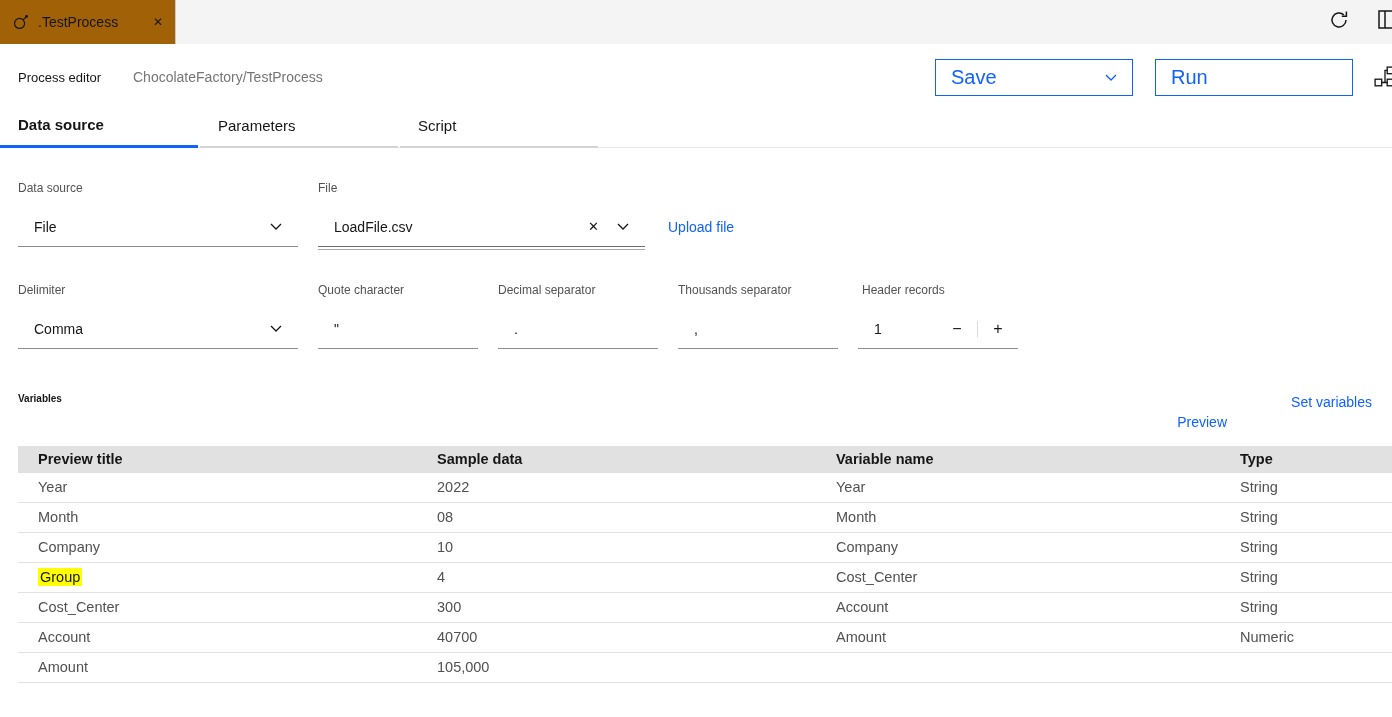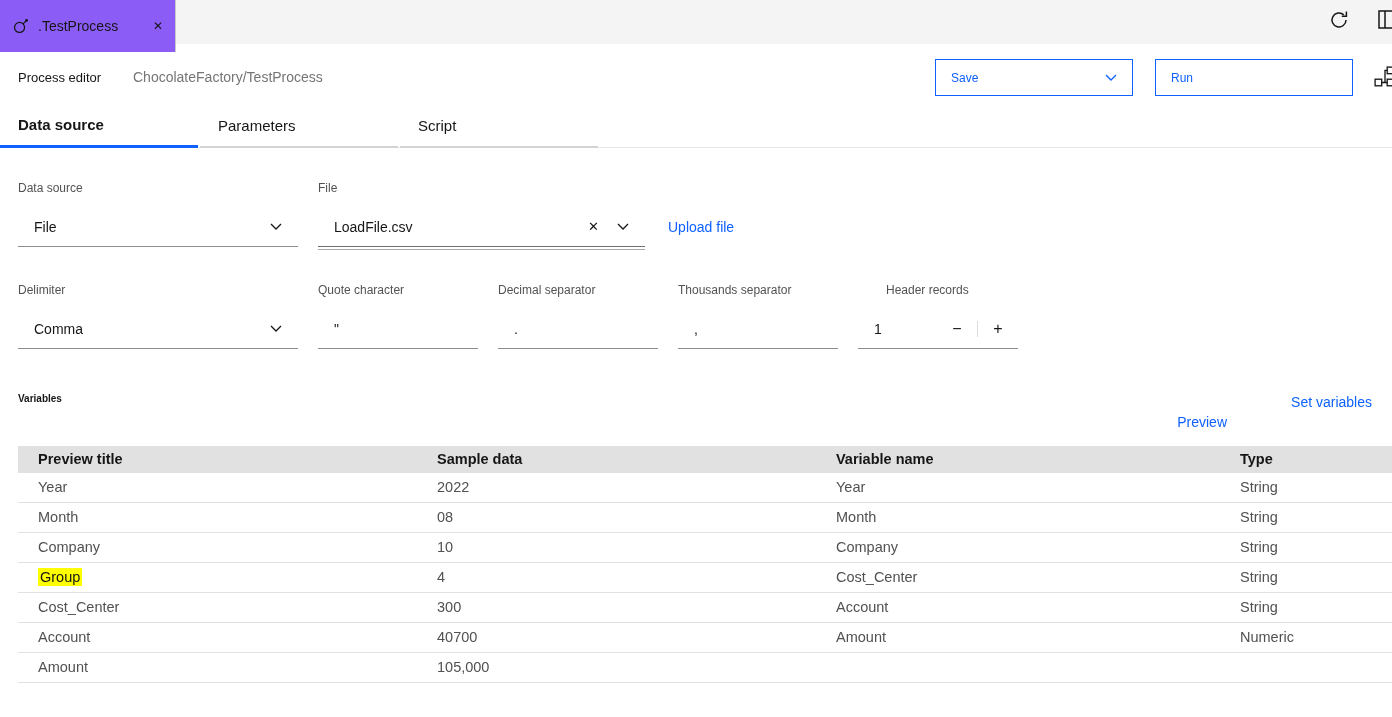--- a/index.html
+++ b/index.html
@@ -2,31 +2,31 @@
 <html><head>
 <meta charset="utf-8">
 <style>
   * { box-sizing: border-box; }
   html,body { margin:0; padding:0; }
   body { font-family: "Liberation Sans", sans-serif; color:#161616; background:#fff; }
   .screen { position:relative; width:1392px; height:717px; background:#fff; overflow:hidden; }
 
   
   .tabbar { position:absolute; top:0; left:0; width:100%; height:44px; background:#f4f4f4; }
-  .tab { position:absolute; left:0; top:0; height:52px; width:176px; background:#8b5cf6;
+  .tab { position:absolute; left:0; top:0; height:44px; width:176px; background:#a16207;
          border-right:1px solid #c9c9c9; display:flex; align-items:center; gap:9px; padding:0 12px; cursor:pointer; }
   .tab-title { font-size:14px; color:#161616; white-space:nowrap; }
   .tab-close { margin-left:auto; font-size:12px; color:#161616; cursor:pointer; }
   .icon-btn { position:absolute; cursor:pointer; }
 
   
   .pe-label { position:absolute; left:18px; top:70px; font-size:13px; color:#161616; }
   .breadcrumb { position:absolute; left:133px; top:69px; font-size:14px; color:#757575; }
   .btn { position:absolute; top:59px; height:37px; background:#fff; border:1px solid #0f62fe; color:#0f62fe;
-         font-size:12px; font-family:inherit; display:flex; align-items:center; padding:0 15px; cursor:pointer; }
+         font-size:20px; font-family:inherit; display:flex; align-items:center; padding:0 15px; cursor:pointer; }
   .btn-save { left:935px; width:198px; justify-content:space-between; }
   .btn-run  { left:1155px; width:198px; justify-content:flex-start; }
 
   
   .tabs { position:absolute; top:104px; left:0; height:44px; width:100%; z-index:2; }
   .tabitem { position:absolute; top:0; height:44px; width:198px; display:flex; align-items:center;
              padding-left:18px; font-size:15px; color:#161616; border-bottom:2px solid #d4d4d4; cursor:pointer; background:#fff; }
   .tabitem.active { font-weight:bold; border-bottom:3px solid #0f62fe; }
   .hrule { position:absolute; top:147px; left:0; width:100%; height:1px; background:#e6e6e6; z-index:1; }
 
@@ -146,21 +146,21 @@
         <path d="M1 1l5 5 5-5" fill="none" stroke="#161616" stroke-width="1.3"></path>
       </svg>
   </div>
 
   <a class="link" style="left:668px; top:219px;">Upload file</a>
 
   <span class="flabel" style="left:18px; top:283px;">Delimiter</span>
   <span class="flabel" style="left:318px; top:283px;">Quote character</span>
   <span class="flabel" style="left:498px; top:283px;">Decimal separator</span>
   <span class="flabel" style="left:678px; top:283px;">Thousands separator</span>
-  <span class="flabel" style="left:886px; top:283px;">Header records</span>
+  <span class="flabel" style="left:862px; top:283px;">Header records</span>
 
   <div class="field dropdown" style="left:18px; top:309px; width:280px;">
     <span class="dd-value">Comma</span>
     <svg class="chev" width="12" height="8" viewBox="0 0 12 8">
         <path d="M1 1l5 5 5-5" fill="none" stroke="#161616" stroke-width="1.3"></path>
       </svg>
   </div>
 
   <input class="field" style="left: 318px; top: 309px; width: 160px;" value="&quot;">
   <input class="field" style="left: 498px; top: 309px; width: 160px;" value=".">

